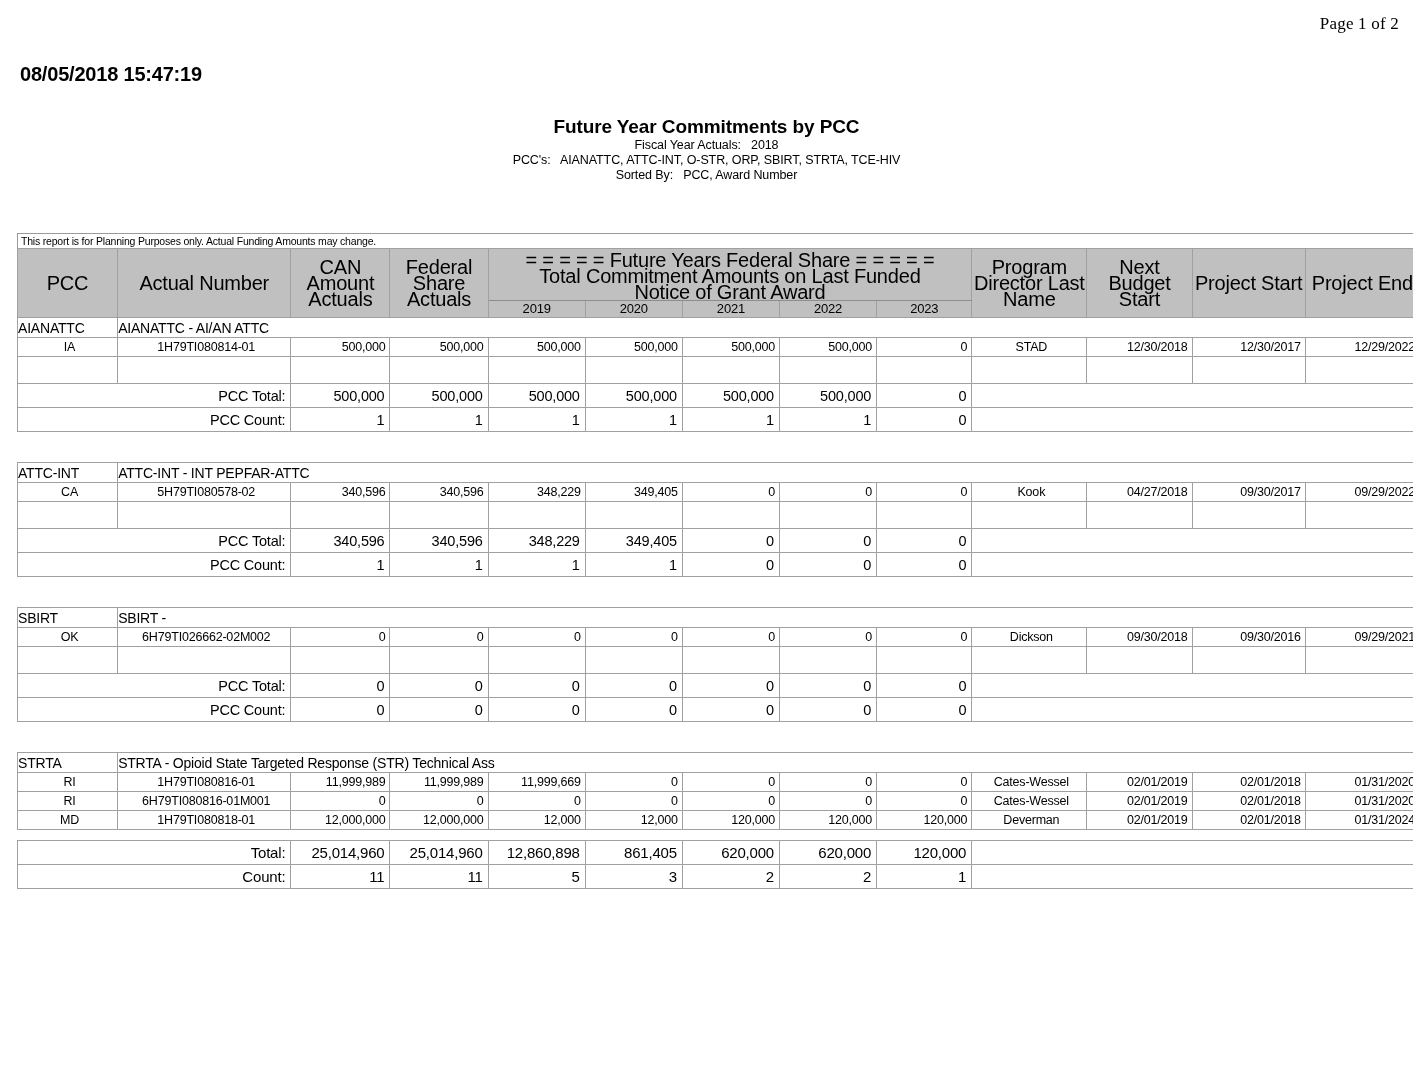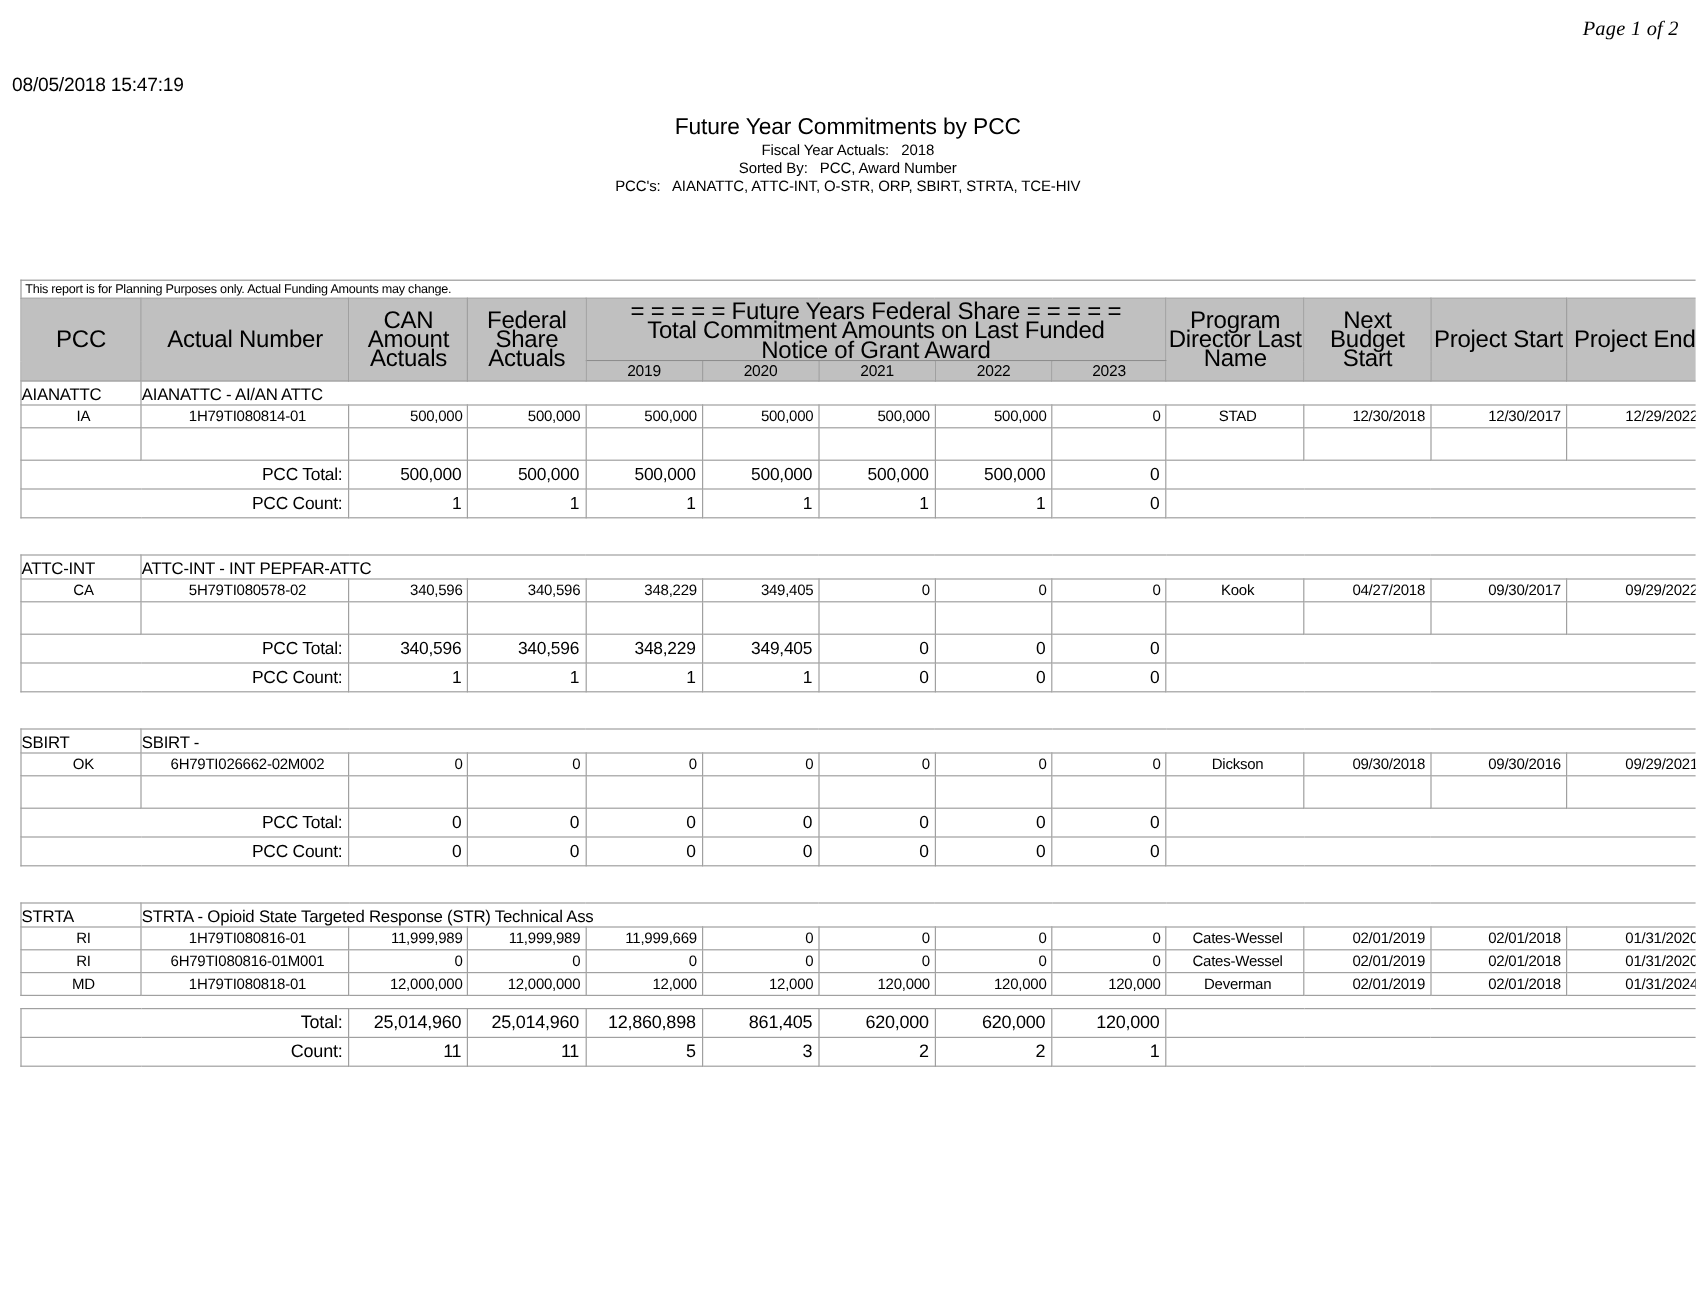--- a/index.html
+++ b/index.html
@@ -17,42 +17,42 @@
   }
 
   
   .page-num {
     position: absolute;
     top: 14px;
     right: 14px;
     font-family: "Liberation Serif", serif;
     font-size: 17px;
     letter-spacing: 0.2px;
-    font-style: italic;
   }
   .timestamp {
     position: absolute;
     top: 63px;
-    left: 10px;
-    font-size: 16px;
-    font-weight: normal;
+    left: 20px;
+    font-size: 20px;
+    font-weight: bold;
     letter-spacing: -0.2px;
   }
   .title-block {
     position: absolute;
     top: 96px;
     left: 0;
     width: 1413px;
     text-align: center;
   }
   .report-title {
     font-size: 19px;
-    font-weight: normal;
+    font-weight: bold;
     letter-spacing: -0.1px;
     line-height: 22px;
+    margin-top: 20px;
   }
   .sub-line {
     font-size: 12.5px;
     line-height: 15px;
     letter-spacing: -0.1px;
     white-space: pre;
   }
 
   
   .report-wrap {
@@ -166,22 +166,22 @@
 </style>
 </head>
 <body>
 
 <div class="page-num">Page 1 of 2</div>
 <div class="timestamp">08/05/2018 15:47:19</div>
 
 <div class="title-block">
   <div class="report-title">Future Year Commitments by PCC</div>
   <div class="sub-line">Fiscal Year Actuals:   2018</div>
+  <div class="sub-line">PCC's:   AIANATTC, ATTC-INT, O-STR, ORP, SBIRT, STRTA, TCE-HIV</div>
   <div class="sub-line">Sorted By:   PCC, Award Number</div>
-  <div class="sub-line">PCC's:   AIANATTC, ATTC-INT, O-STR, ORP, SBIRT, STRTA, TCE-HIV</div>
 </div>
 
 <div class="report-wrap">
   <div class="planning-note">This report is for Planning Purposes only. Actual Funding Amounts may change.</div>
 
   <table class="rpt">
     <colgroup>
       <col style="width:100px">
         <col style="width:173px">
         <col style="width:99px">

